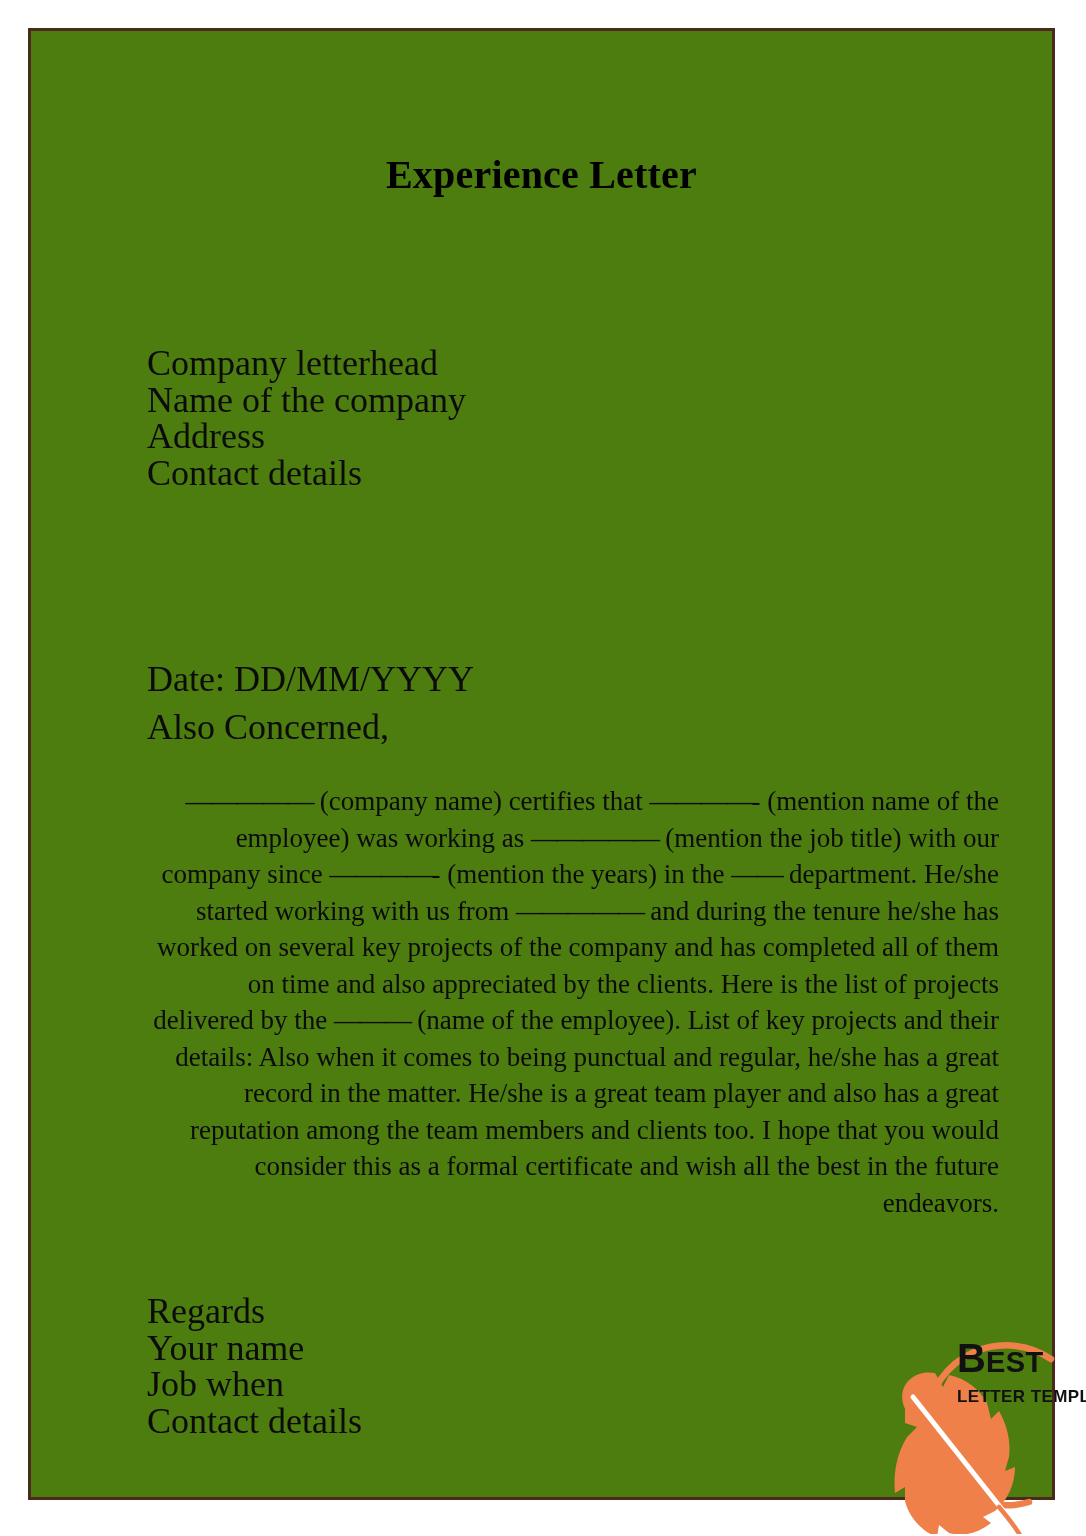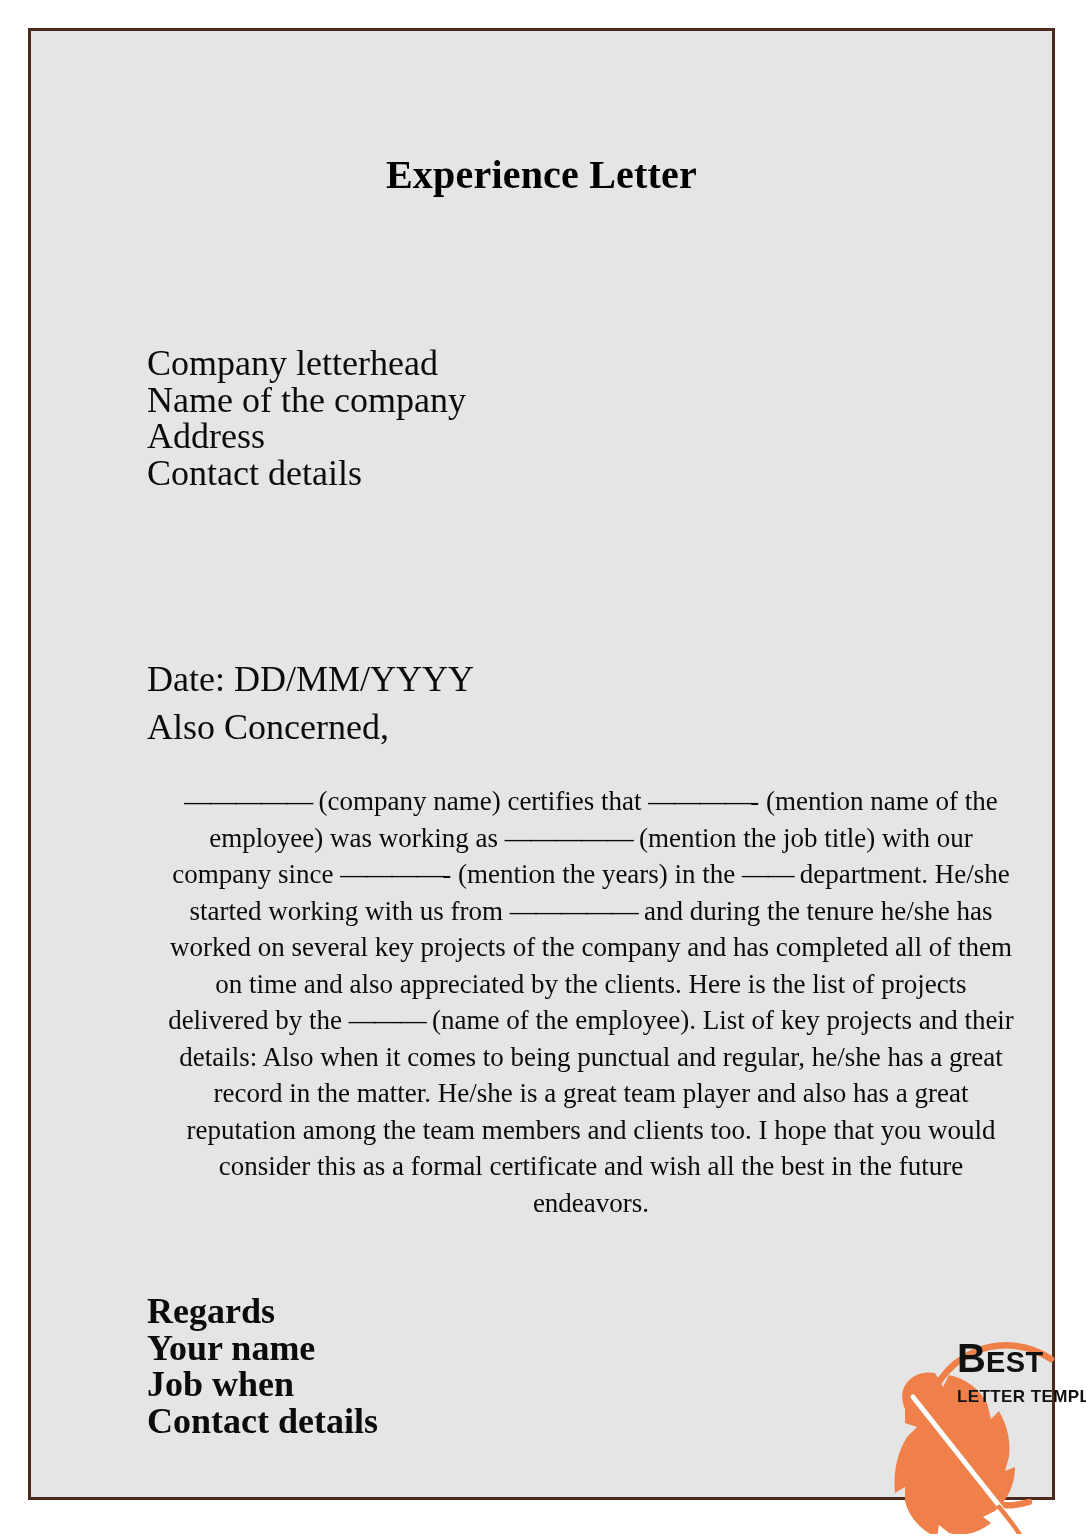--- a/index.html
+++ b/index.html
@@ -53,35 +53,35 @@
   .text-block .line {
     white-space: pre;
   }
 
   #letterhead-block { top: 314px; }
   #date-line       { top: 606px; margin-top: 24px; }
   #salutation      { top: 678px; }
 
   #body-paragraph {
     position: absolute;
-    left: 132px;
+    left: 112px;
     top: 752px;
     width: 856px;
     font-size: 27px;
     line-height: 36.5px;
     color: #0b0b0b;
-    text-align: center;
+    text-align: right;
   }
   #body-paragraph .para { margin: 0; }
   .blank {
     letter-spacing: -1.5px;
     white-space: nowrap;
   }
 
-  #signature-block { top: 1262px; font-weight: bold; }
+  #signature-block { top: 1262px; }
 
   
   #logo {
     position: absolute;
     left: 848px;
     top: 1288px;
     width: 215px;
     height: 215px;
   }
   #logo svg { display: block; }
@@ -93,21 +93,21 @@
   }
   .logo-word-sub {
     font-family: "Liberation Sans", "DejaVu Sans", sans-serif;
     font-weight: bold;
     fill: #111111;
   }
 </style>
 </head>
 <body>
 
-<div id="page-frame" style="border-color: rgb(74, 42, 28); background: #e5e5e5;">
+<div id="page-frame" style="border-color: rgb(74, 42, 28); background: #4d7c0f;">
 
   <div id="doc-title">Experience Letter</div>
 
   <div class="text-block" id="letterhead-block">
     <div class="line">Company letterhead</div>
     <div class="line">Name of the company</div>
     <div class="line">Address</div>
     <div class="line">Contact details</div>
   </div>
 

